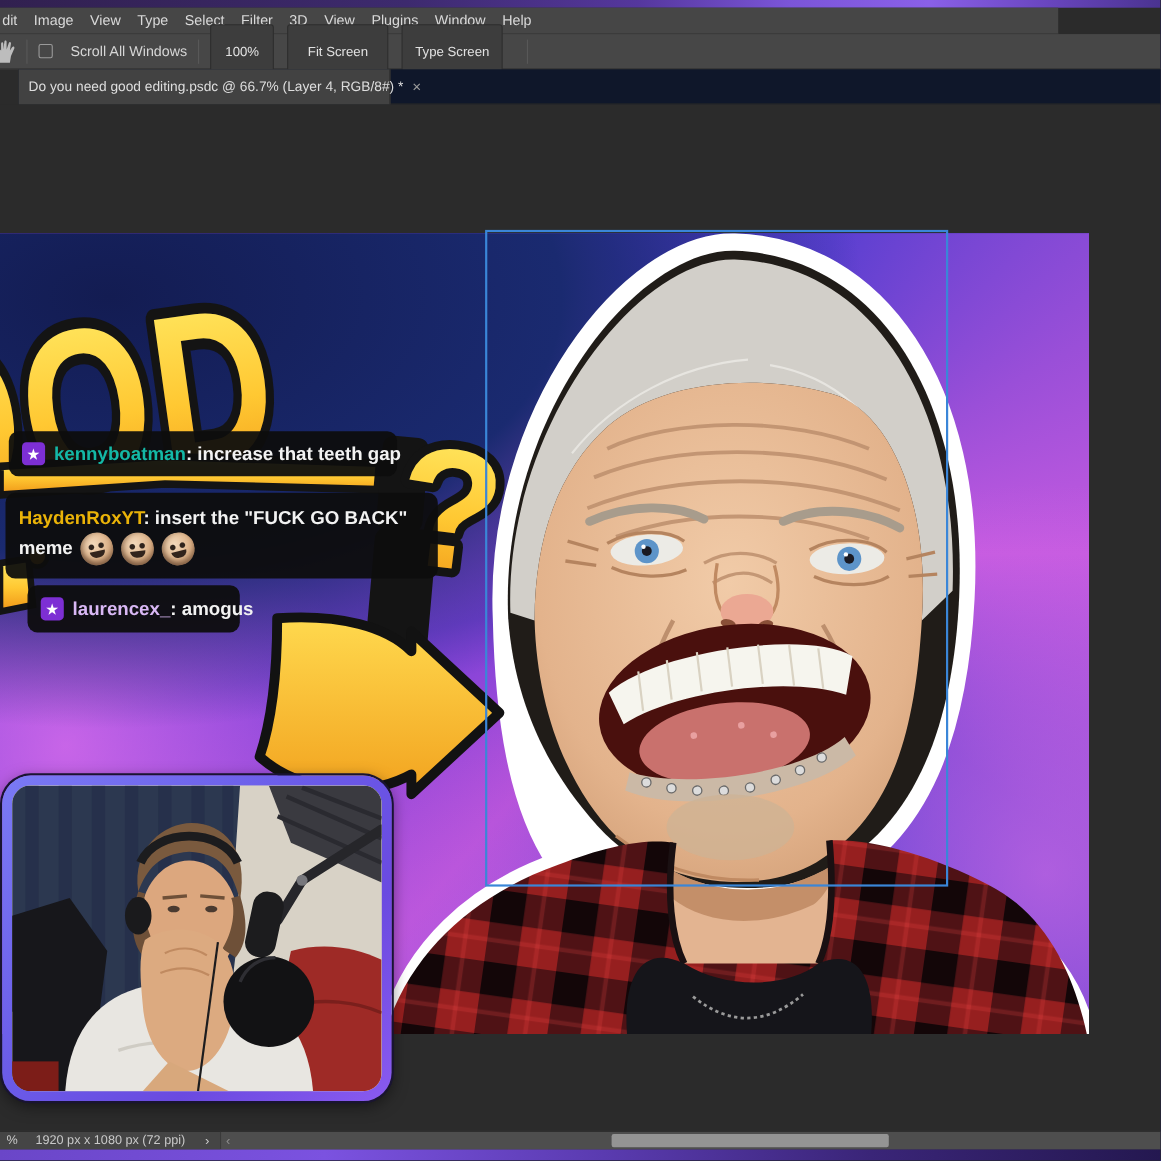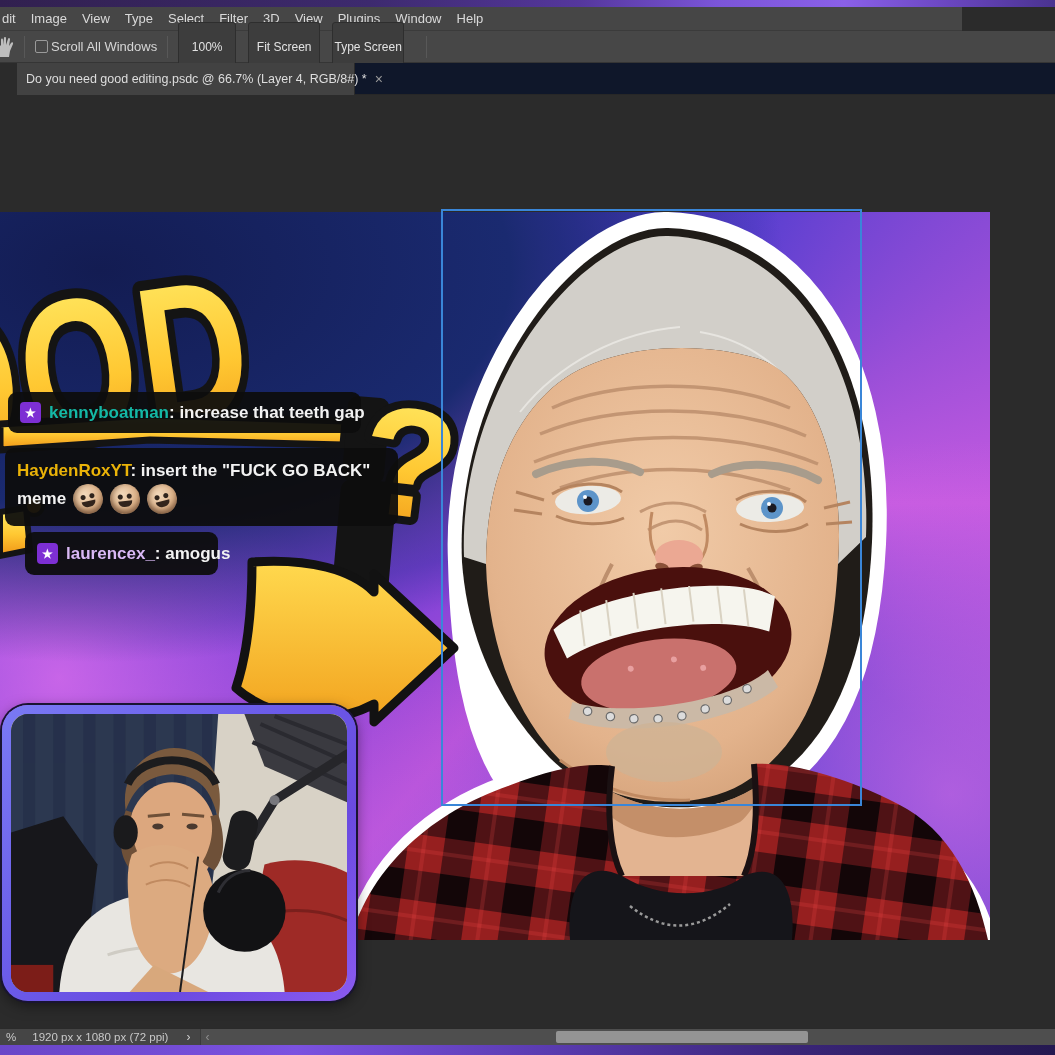--- a/index.html
+++ b/index.html
@@ -17,26 +17,26 @@
   .menubar { position:absolute; left:0; top:7px; width:962px; height:24px; background:#464646;
     display:flex; align-items:center; gap:15px; padding-left:2px; color:#d9d9d9; font-size:13px;
     border-bottom:1px solid #3b3b3b; }
   .menu-item { cursor:default; }
 
   
   .optionsbar { position:absolute; left:0; top:31px; width:1055px; height:32px; background:#474747;
     display:flex; align-items:center; color:#d6d6d6; font-size:13px; border-bottom:1px solid #353535; }
   .hand-icon { width:18px; height:22px; margin-left:-4px; flex:0 0 auto; }
   .sep { width:1px; height:22px; background:#585858; margin:0 10px; flex:0 0 auto; }
-  .chk { display:flex; align-items:center; gap:3px; }
+  .chk { display:flex; align-items:center; gap:16px; }
   .chk .box { width:13px; height:13px; border:1px solid #9a9a9a; border-radius:2px; background:#474747; }
   .opt-btn { background:#3d3d3d; border:1px solid #2e2e2e; border-radius:3px; color:#e2e2e2;
     font-size:12px; font-family:"Liberation Sans",sans-serif; padding:17px 0; width:58px; text-align:center;
     margin-right:12px; }
-  .opt-btn.wide { width:72px; }
+  .opt-btn.wide { width:92px; }
 
   
   .tabbar { position:absolute; left:17px; top:63px; width:1055px; height:32px; background:#0f172a;
     border-bottom:1px solid #272727; }
   .tab { position:absolute; left:0; top:0; height:32px; width:338px; background:#424242;
     display:flex; align-items:center; padding:0 9px; color:#dedede; font-size:12.5px;
     border-right:1px solid #2a2a2a; white-space:nowrap; }
   .tab .close { margin-left:8px; color:#9a9a9a; font-size:14px; }
 
   

